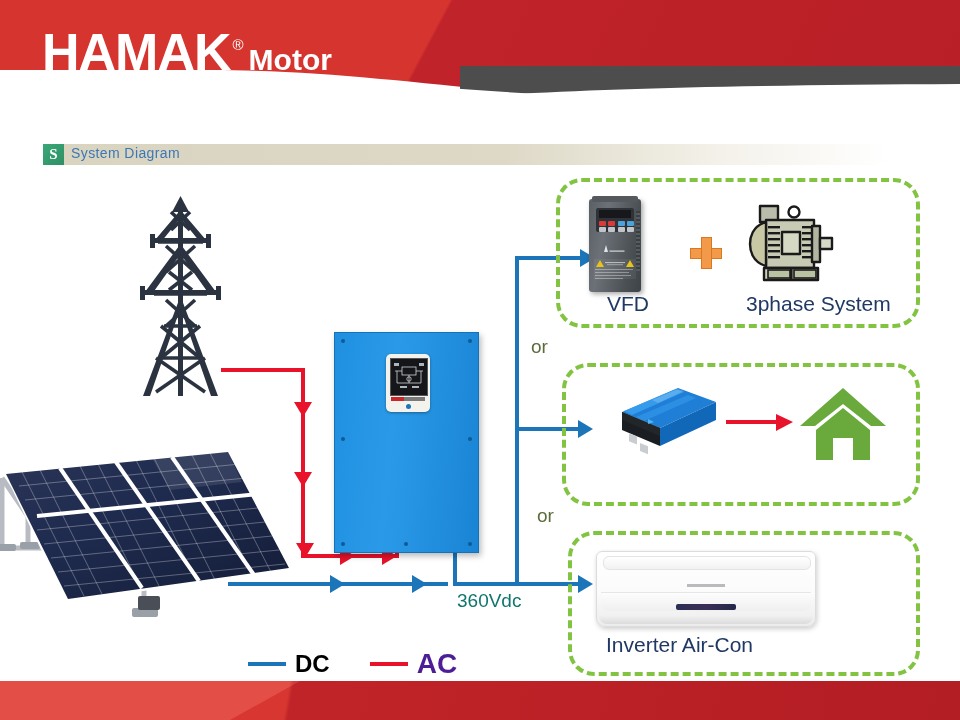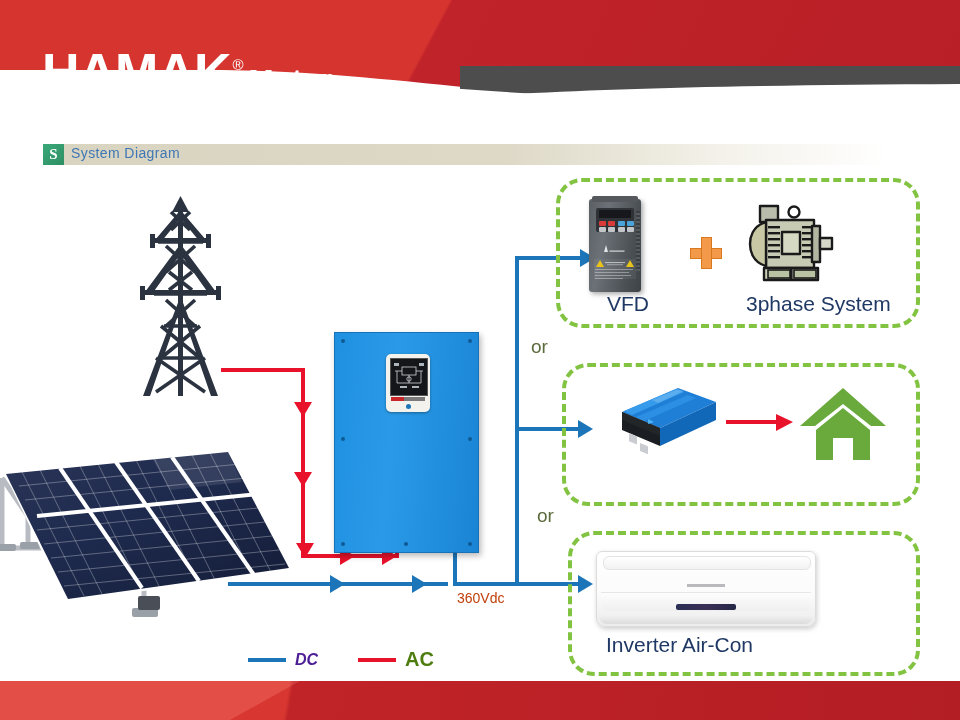--- a/index.html
+++ b/index.html
@@ -10,21 +10,21 @@
     overflow:hidden;
     position:relative;
   }
   #stage{position:absolute;left:0;top:0;width:960px;height:720px;overflow:hidden;background:#fff;}
 
   
   .header{position:absolute;left:0;top:0;width:960px;height:118px;overflow:hidden;}
   .hdr-red-lt{position:absolute;left:0;top:0;width:960px;height:118px;
      background:linear-gradient(118deg,#d6342f 0%,#d6342f 44%,#c1232a 44.3%,#b81f26 100%);}
   .hdr-swoosh{position:absolute;left:0;top:0;width:960px;height:118px;}
-  .logo{position:absolute;left:42px;top:26px;display:flex;align-items:flex-end;margin-top:20px;}
+  .logo{position:absolute;left:42px;top:26px;display:flex;align-items:flex-end;}
   .logo-main{font-size:52px;font-weight:bold;color:#ffffff;letter-spacing:-1px;line-height:1;
      font-family:"Liberation Sans", sans-serif;}
   .logo-reg{font-size:15px;color:#ffffff;line-height:1;margin-left:2px;position:relative;top:-26px;}
   .logo-sub{font-size:30px;font-weight:bold;color:#ffffff;line-height:1;margin-left:5px;position:relative;top:-3px;}
   .title-bar{position:absolute;left:460px;top:66px;width:500px;height:36px;background:#4d4d4d;}
   .title-txt{position:absolute;left:598px;top:73px;width:360px;color:#ffffff;font-size:19px;
      font-weight:bold;letter-spacing:.2px;white-space:nowrap;}
 
   
   .sec{position:absolute;left:43px;top:144px;width:845px;height:21px;
@@ -42,29 +42,29 @@
   
   .gbox{position:absolute;border:4px dashed #82c341;border-radius:26px;box-sizing:border-box;}
   #gbox-vfd{left:556px;top:178px;width:364px;height:150px;}
   #gbox-inv{left:562px;top:363px;width:358px;height:143px;}
   #gbox-ac{left:568px;top:531px;width:352px;height:145px;}
   .gbox-label{position:absolute;font-size:21px;color:#1f3864;white-space:nowrap;}
 
   
   .wire{position:absolute;background:#1b75b8;}
   .wire-ac{position:absolute;background:#e8122a;}
-  .w-lbl{position:absolute;font-size:14px;color:#c2410c;white-space:nowrap;text-align:right;}
+  .w-lbl{position:absolute;font-size:19px;color:#0f766e;white-space:nowrap;text-align:right;}
   .or-lbl{position:absolute;font-size:19px;color:#5c6b3c;white-space:nowrap;}
 
   
   .legend{position:absolute;left:248px;top:648px;display:flex;align-items:center;gap:9px;}
   .lg-line-dc{width:38px;height:4px;background:#1b75b8;}
   .lg-line-ac{width:38px;height:4px;background:#e8122a;}
-  .lg-dc{font-size:16px;font-weight:bold;color:#4c1d95;font-style:italic;}
-  .lg-ac{font-size:20px;font-weight:bold;color:#4d7c0f;}
+  .lg-dc{font-size:24px;font-weight:bold;color:#000000;}
+  .lg-ac{font-size:28px;font-weight:bold;color:#4c1d95;}
   .lg-gap{width:22px;}
 
   
   .conv{position:absolute;left:334px;top:332px;width:143px;height:219px;
      background:linear-gradient(95deg,#1f8fe0 0%,#2a9ae8 40%,#1a84d4 100%);
      border:1px solid #1572b8;box-shadow:2px 3px 6px rgba(0,0,0,.28);}
   .conv-screw{position:absolute;width:4px;height:4px;border-radius:50%;background:#0d5a94;}
   .conv-panel{position:absolute;left:51px;top:21px;width:44px;height:58px;background:#f4f2ec;
      border-radius:5px;box-shadow:0 1px 3px rgba(0,0,0,.35);}
   .conv-screen{position:absolute;left:4px;top:4px;width:36px;height:36px;background:#14161a;

